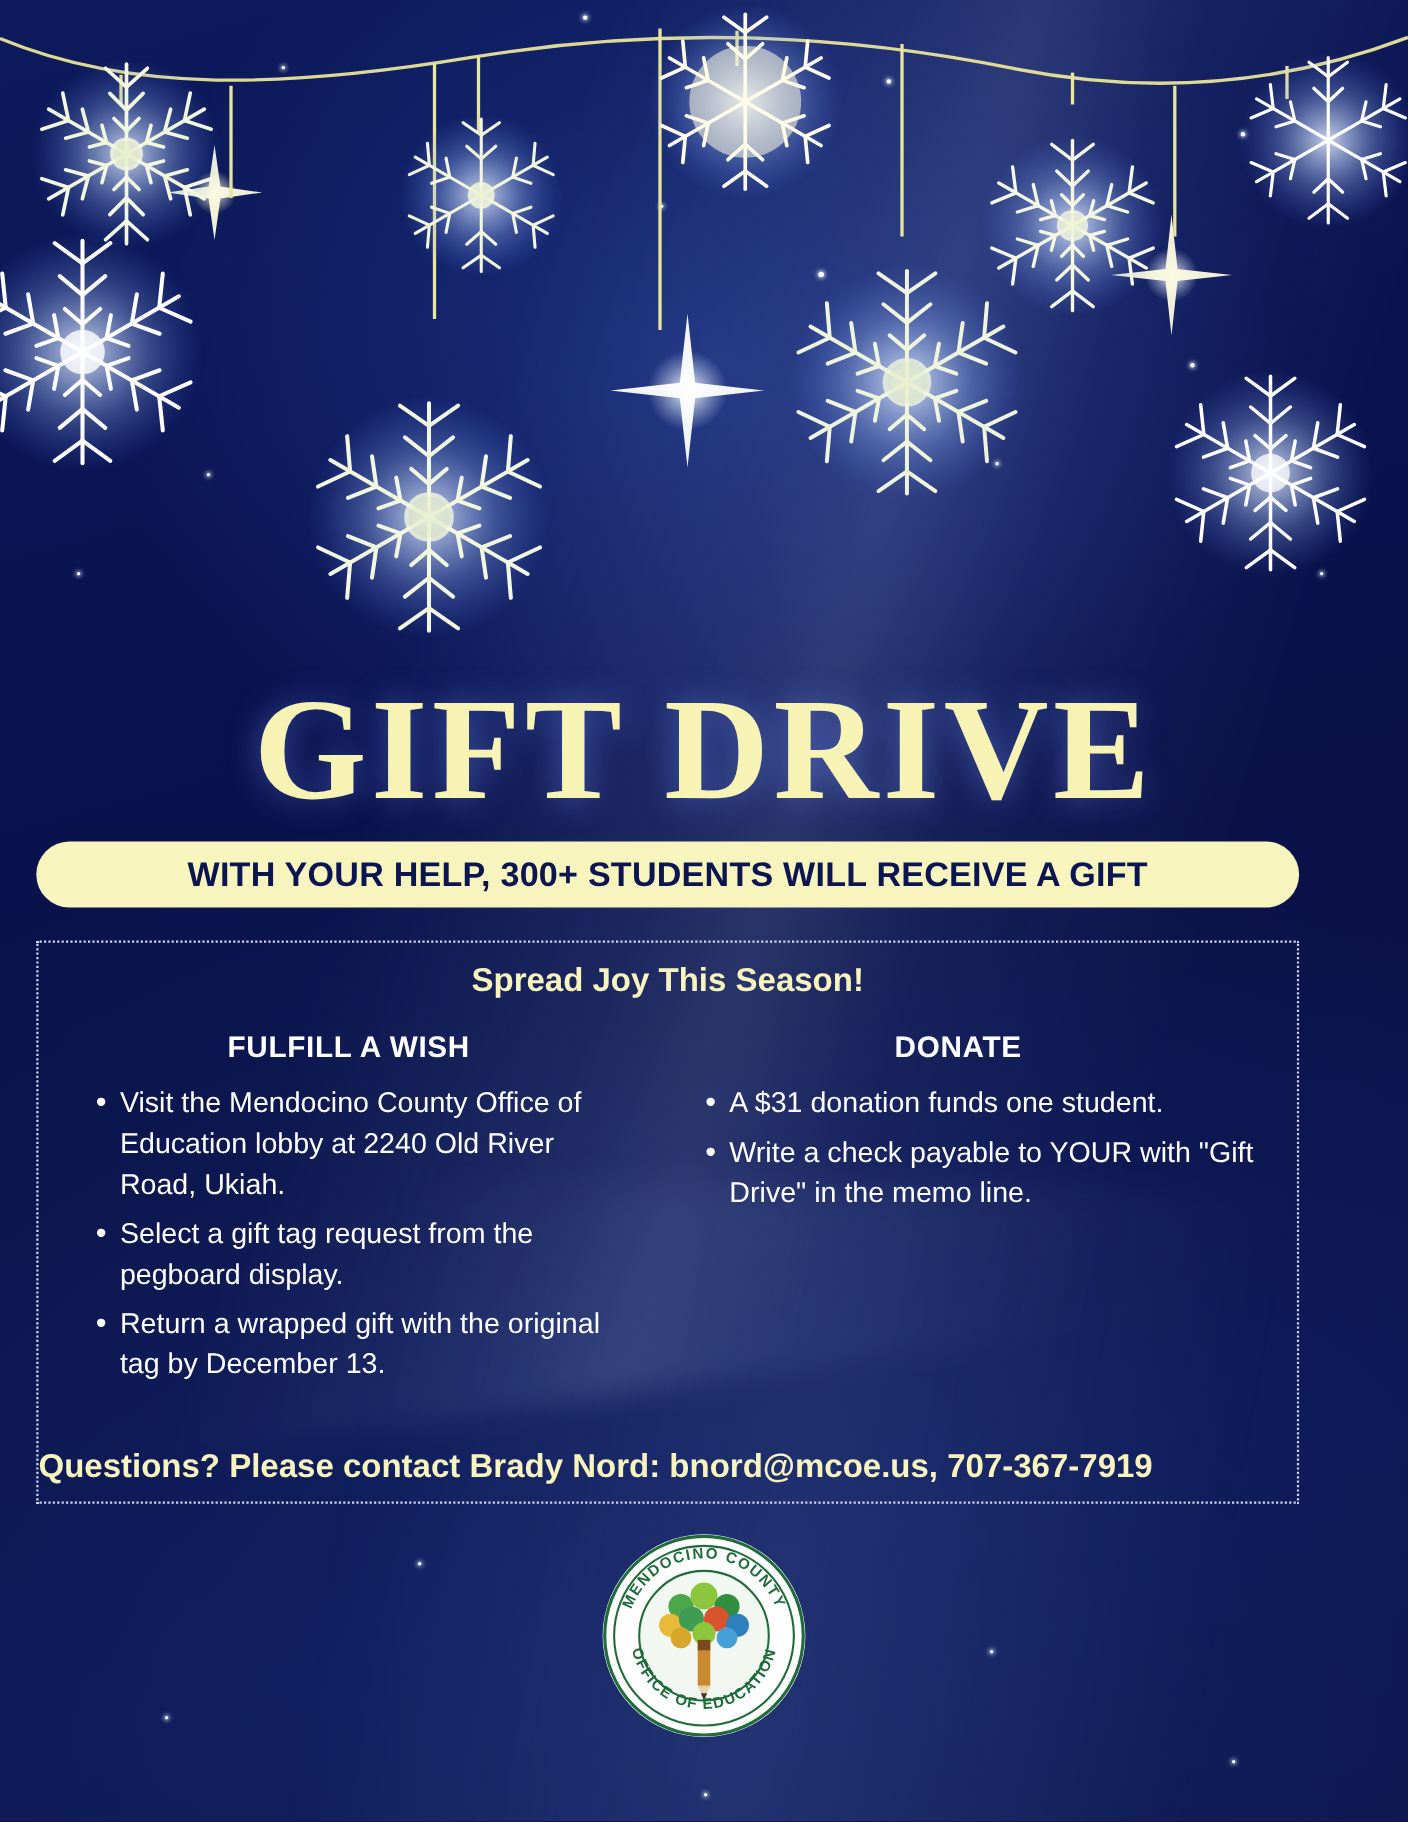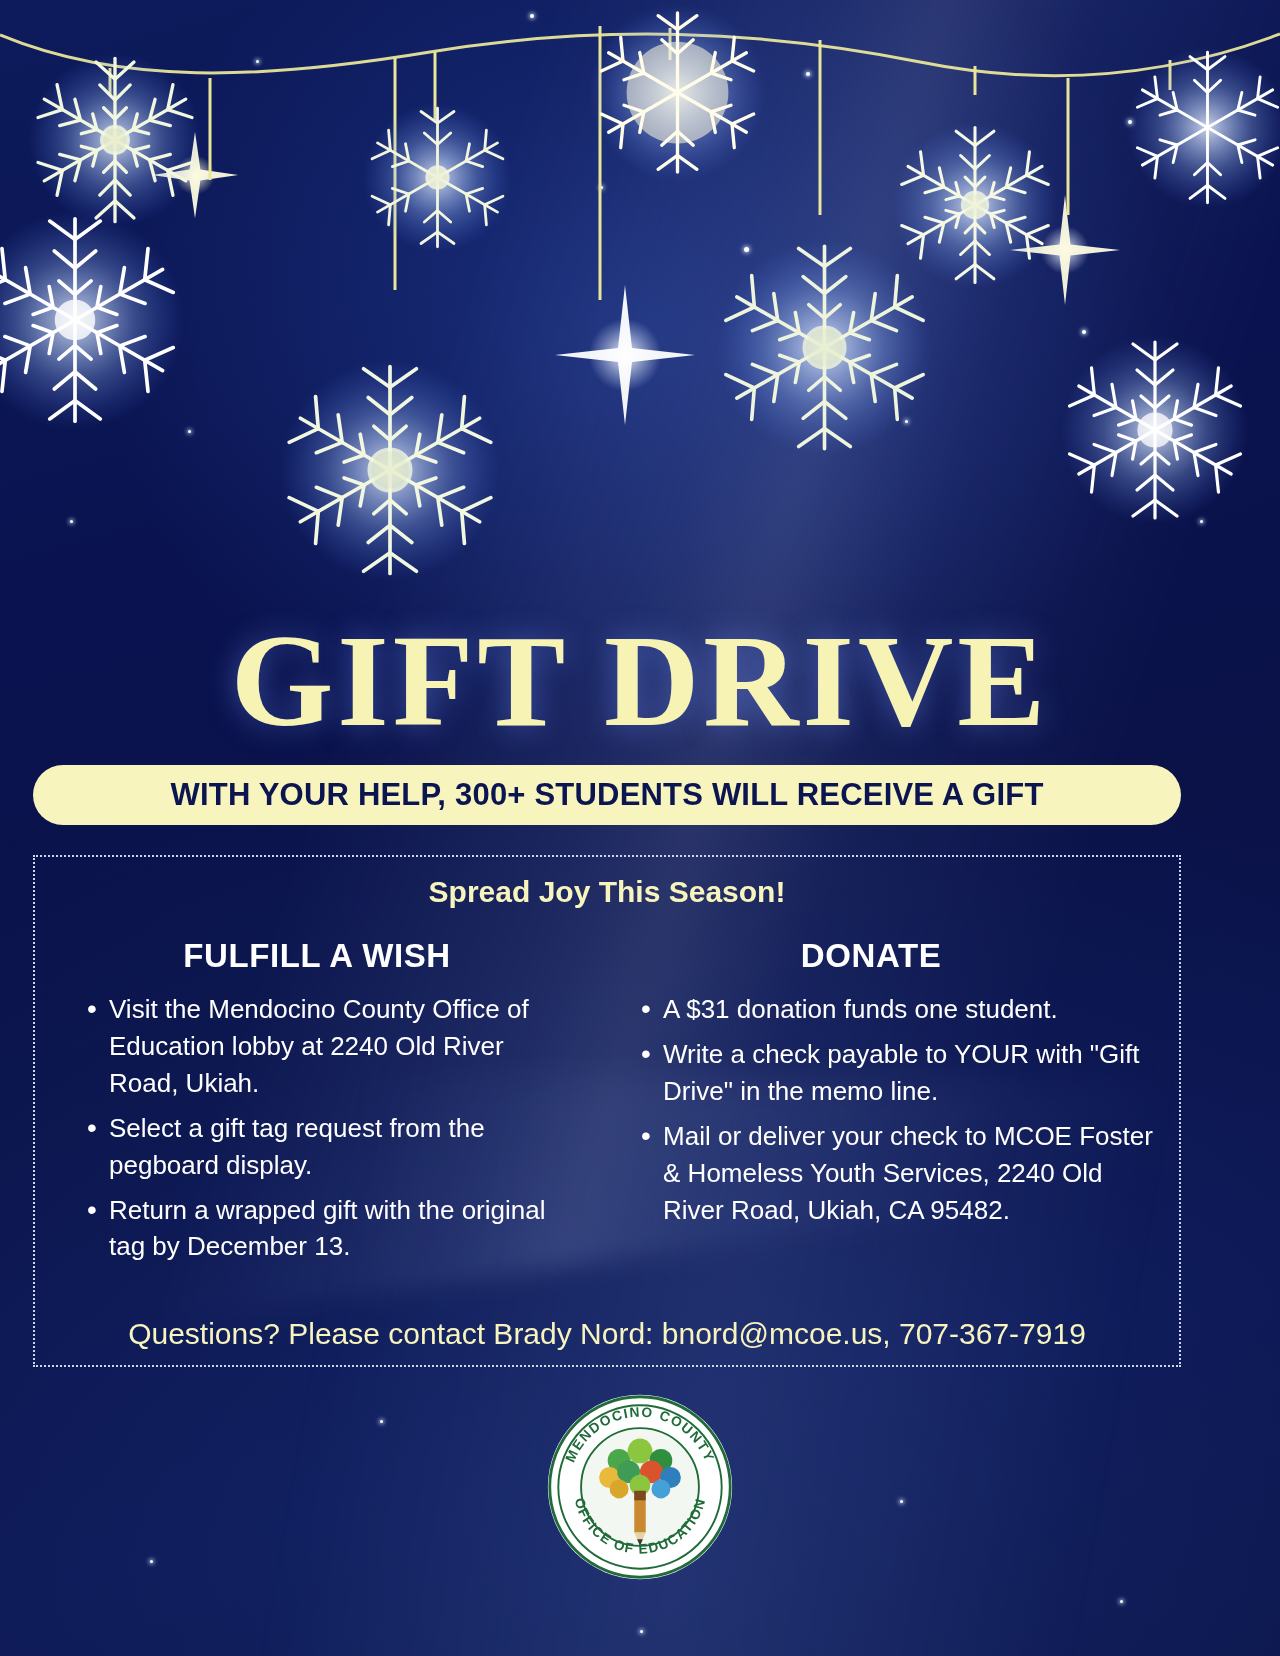--- a/index.html
+++ b/index.html
@@ -157,21 +157,21 @@
   }
   .col {
     box-sizing: border-box;
   }
   .col-left { width: 560px; padding-left: 6px; }
   .col-right { width: 588px; padding-left: 10px; }
 
   .col-head {
     text-align: center;
     color: #ffffff;
-    font-size: 33px;
+    font-size: 27px;
     font-weight: bold;
     letter-spacing: 0.6px;
     margin-bottom: 12px;
   }
   .col-right .col-head { padding-right: 40px; }
 
   ul.items {
     list-style: none;
     margin: 16px;
     padding: 0;
@@ -193,24 +193,23 @@
     color: #ffffff;
   }
   .col-left ul.items li { padding-left: 52px; }
   .col-left ul.items li::before { left: 30px; }
 
   .questions {
     position: absolute;
     bottom: 14px;
     left: 0;
     width: 100%;
-    text-align: center;
     color: #f8f4bd;
     font-size: 30px;
-    font-weight: normal;
+    font-weight: bold;
   }
 
   
   .logo-wrap {
     position: absolute;
     left: 50%;
     transform: translateX(-50%);
     top: 1392px;
     width: 190px;
     height: 190px;
@@ -525,21 +524,20 @@
           <li>Visit the Mendocino County Office of Education lobby at 2240 Old River Road, Ukiah.</li>
           <li>Select a gift tag request from the pegboard display.</li>
           <li>Return a wrapped gift with the original tag by December 13.</li>
         </ul>
       </div>
       <div class="col col-right">
         <div class="col-head">DONATE</div>
         <ul class="items">
           <li>A $31 donation funds one student.</li>
           <li>Write a check payable to YOUR with "Gift Drive" in the memo line.</li>
-          <li>Mail or deliver your check to MCOE Foster &amp; Homeless Youth Services, 2240 Old River Road, Ukiah, CA 95482.</li>
         </ul>
       </div>
     </div>
 
     <div class="questions">Questions? Please contact Brady Nord: bnord@mcoe.us, 707-367-7919</div>
   </div>
 
   <div class="logo-wrap">
     <svg width="190" height="190" viewBox="0 0 200 200">
       <defs>

